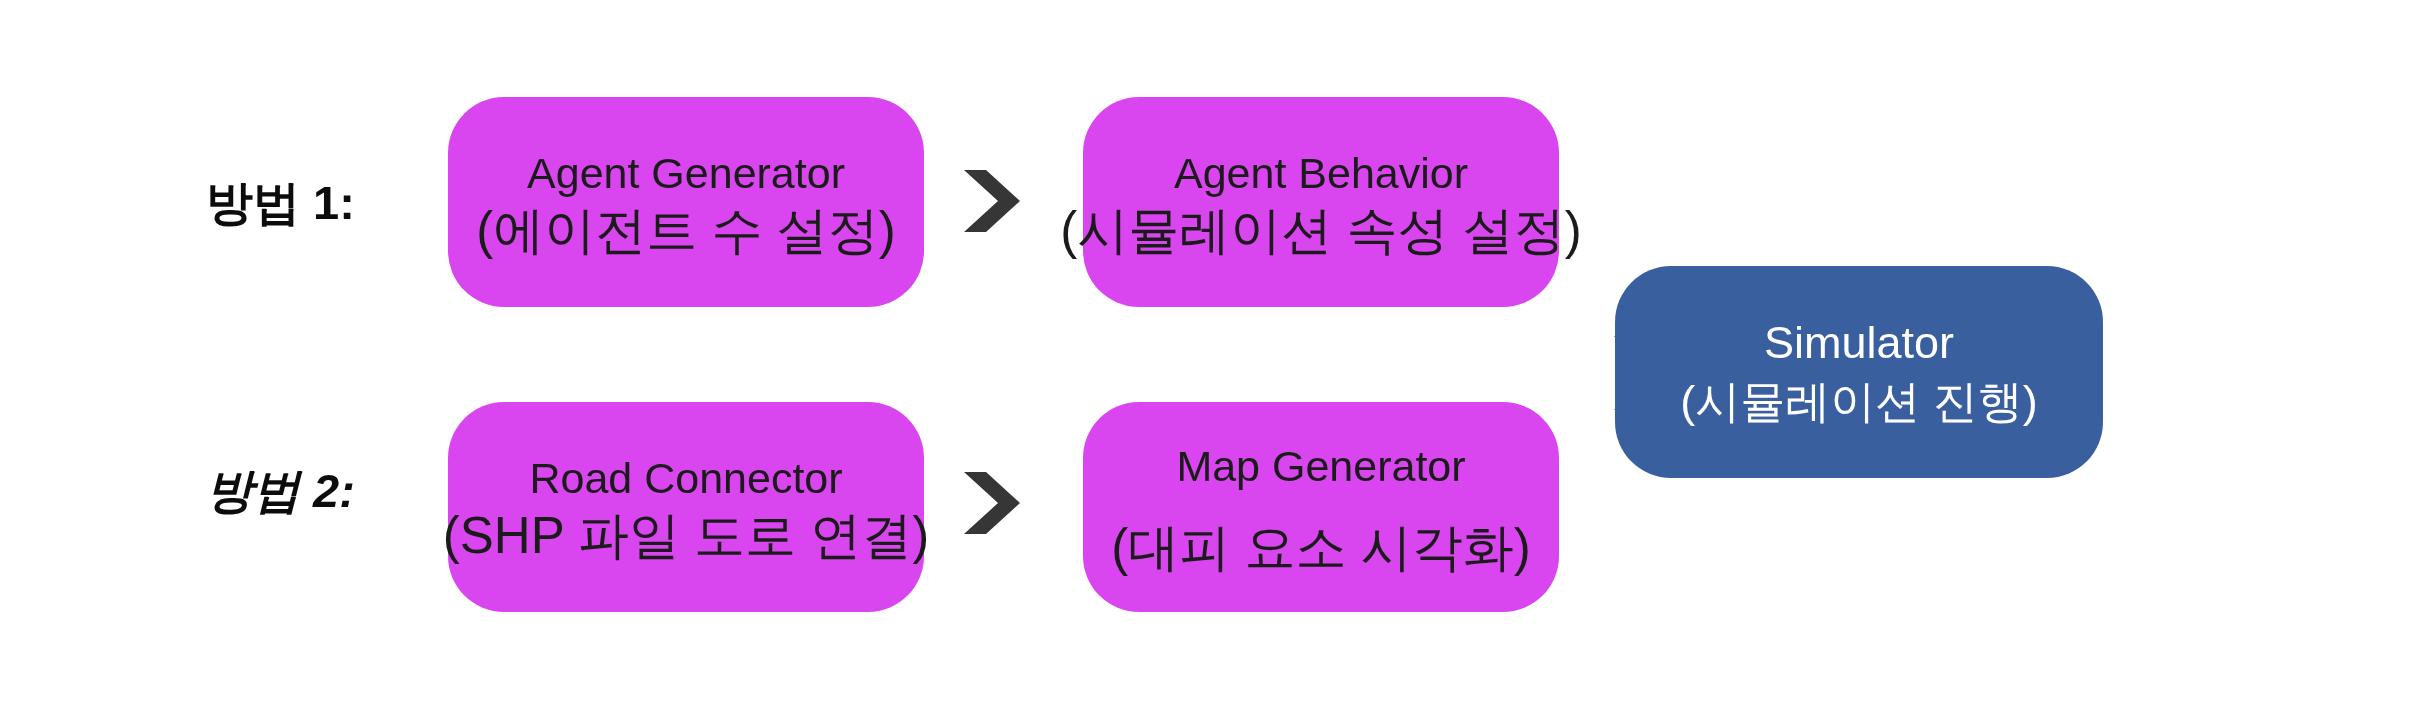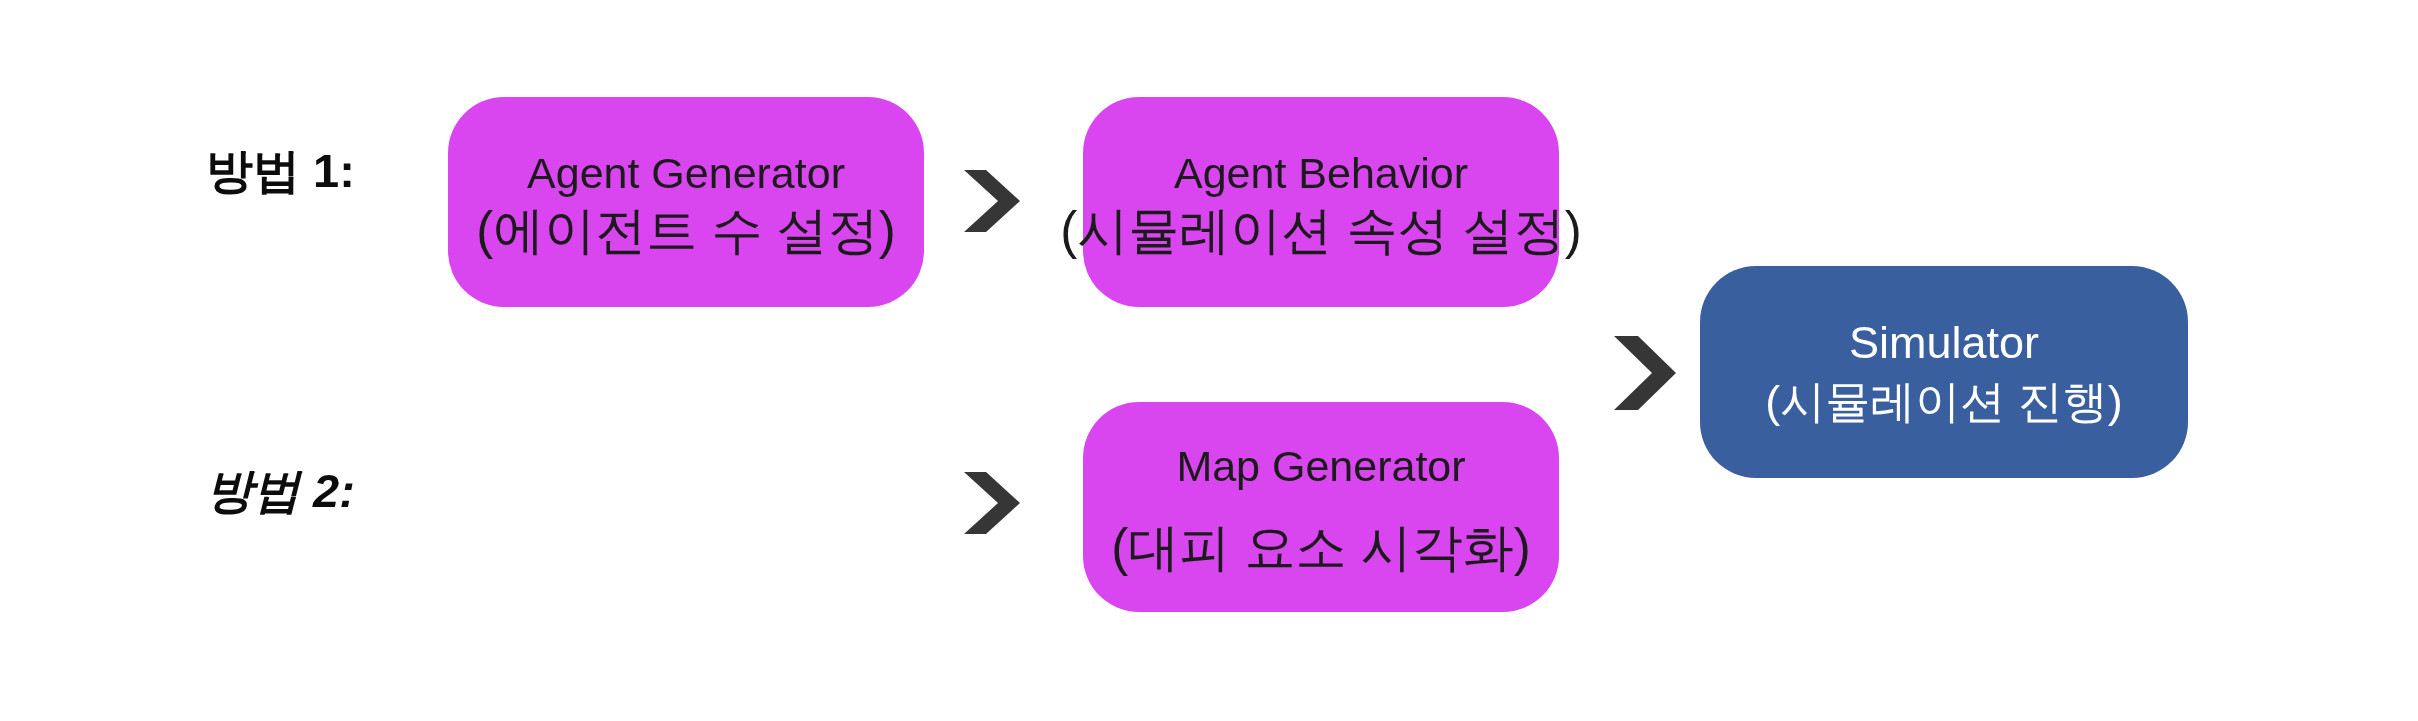--- a/index.html
+++ b/index.html
@@ -12,21 +12,21 @@
     overflow: hidden;
   }
   .row-label {
     position: absolute;
     font-size: 47px;
     font-weight: 700;
     color: #0c0c0c;
     letter-spacing: 0px;
     white-space: nowrap;
   }
-  .lbl-1 { left: 206px; top: 140px; }
+  .lbl-1 { left: 206px; top: 172px; }
   .lbl-2 { left: 206px; top: 460px; font-style: italic; }
   .node {
     position: absolute;
     width: 476px;
     height: 210px;
     border-radius: 56px;
     display: flex;
     flex-direction: column;
     align-items: center;
     justify-content: center;
@@ -34,21 +34,21 @@
   }
   .node.gray { background: #d946ef; color: #1b1b1b; }
   .node.blue { background: #3a5f9f; color: #ffffff; }
   .node .title    { font-size: 43px; line-height: 57px; font-weight: 400; white-space: nowrap; }
   .node .subtitle { font-size: 51px; line-height: 57px; font-weight: 400; white-space: nowrap; }
   .node.blue .title, .node.blue .subtitle { font-size: 45px; line-height: 59px; }
   .box-a   { left: 448px;  top: 97px;  }
   .box-b   { left: 1083px; top: 97px;  }
   .box-c   { left: 448px;  top: 402px; }
   .box-d   { left: 1083px; top: 402px; gap: 24px; }
-  .box-sim { left: 1700px; top: 266px; width: 488px; height: 212px; }
+  .box-sim { left: 1615px; top: 266px; width: 488px; height: 212px; }
   .arrow { position: absolute; line-height: 0; }
   .arr-1   { left: 964px;  top: 170px; }
   .arr-2   { left: 964px;  top: 472px; }
   .arr-mid { left: 1614px; top: 336px; }
 </style>
 </head>
 <body>
 
 <div class="canvas">
 
@@ -65,20 +65,24 @@
     <svg width="56" height="62" viewBox="0 0 56 62">
       <polygon points="0,0 22,0 56,31 22,62 0,62 34,31" fill="#363636"></polygon>
     </svg>
   </div>
 
   <div class="node gray box-b">
     <div class="title">Agent Behavior</div>
     <div class="subtitle">(시뮬레이션 속성 설정)</div>
   </div>
 
+  <div class="node gray box-c">
+    <div class="title">Road Connector</div>
+    <div class="subtitle">(SHP 파일 도로 연결)</div>
+  </div>
 
   <div class="arrow arr-2">
     <svg width="56" height="62" viewBox="0 0 56 62">
       <polygon points="0,0 22,0 56,31 22,62 0,62 34,31" fill="#363636"></polygon>
     </svg>
   </div>
 
   <div class="node gray box-d">
     <div class="title">Map Generator</div>
     <div class="subtitle">(대피 요소 시각화)</div>

